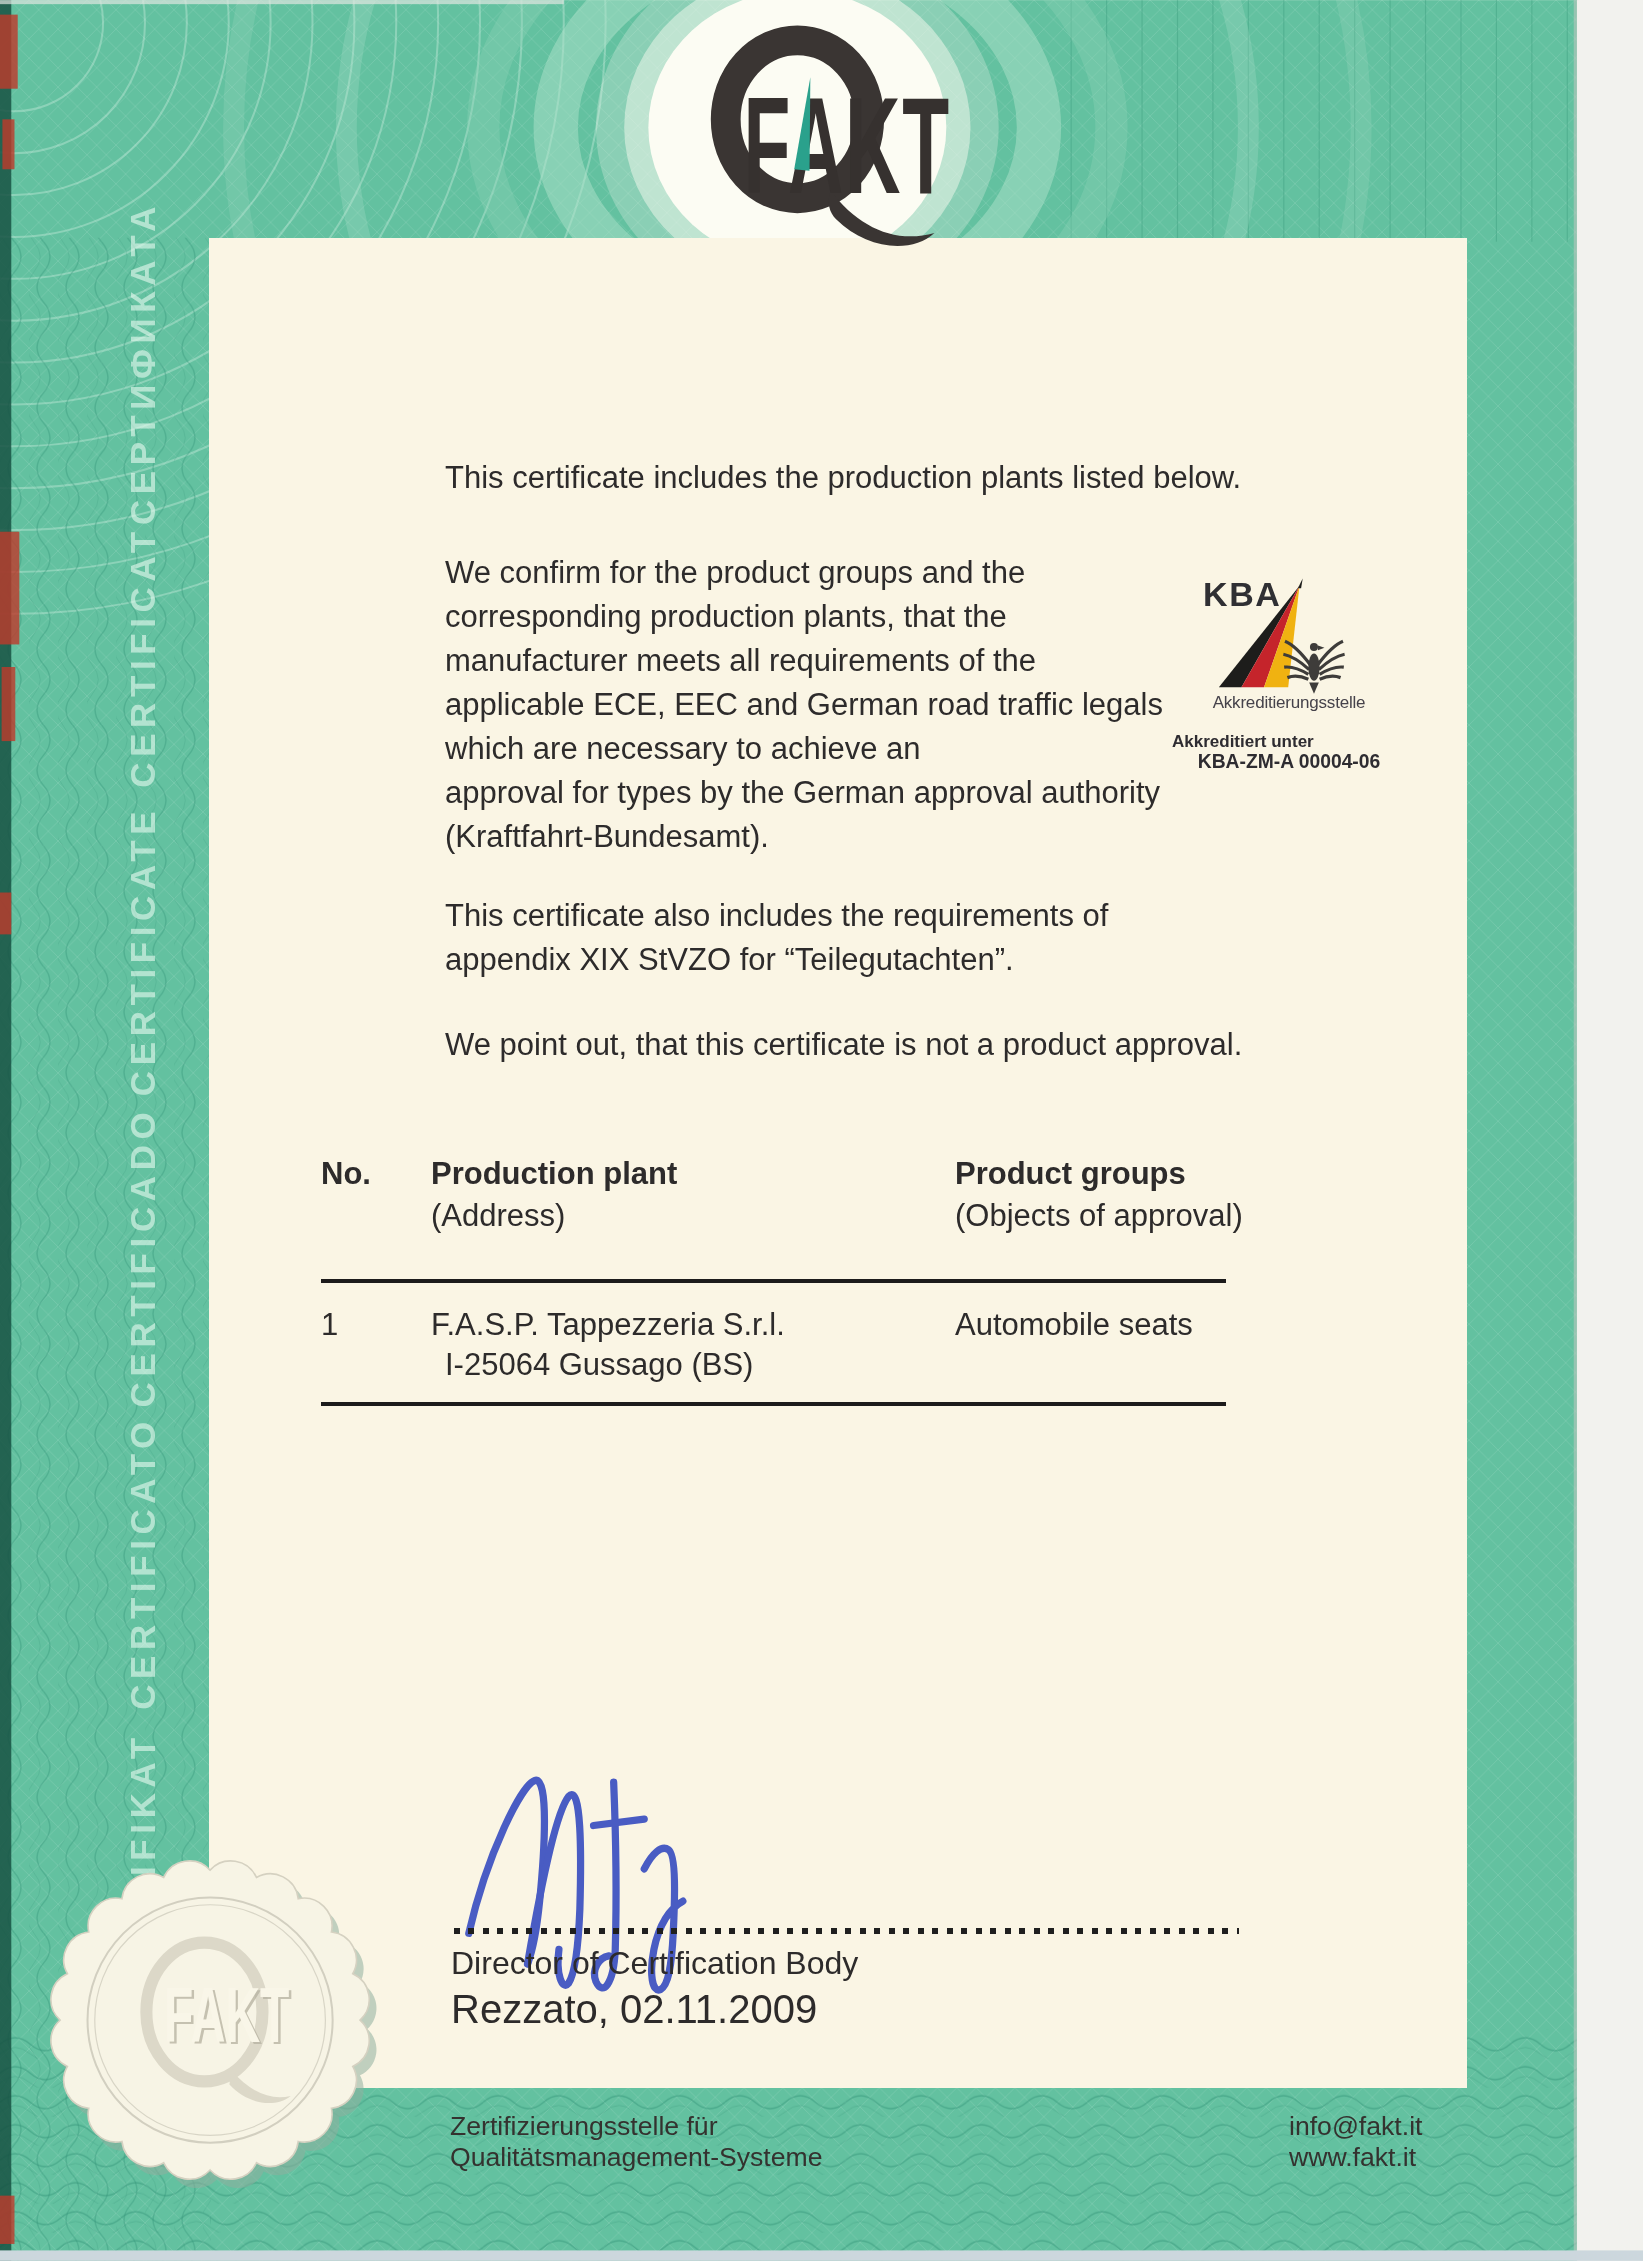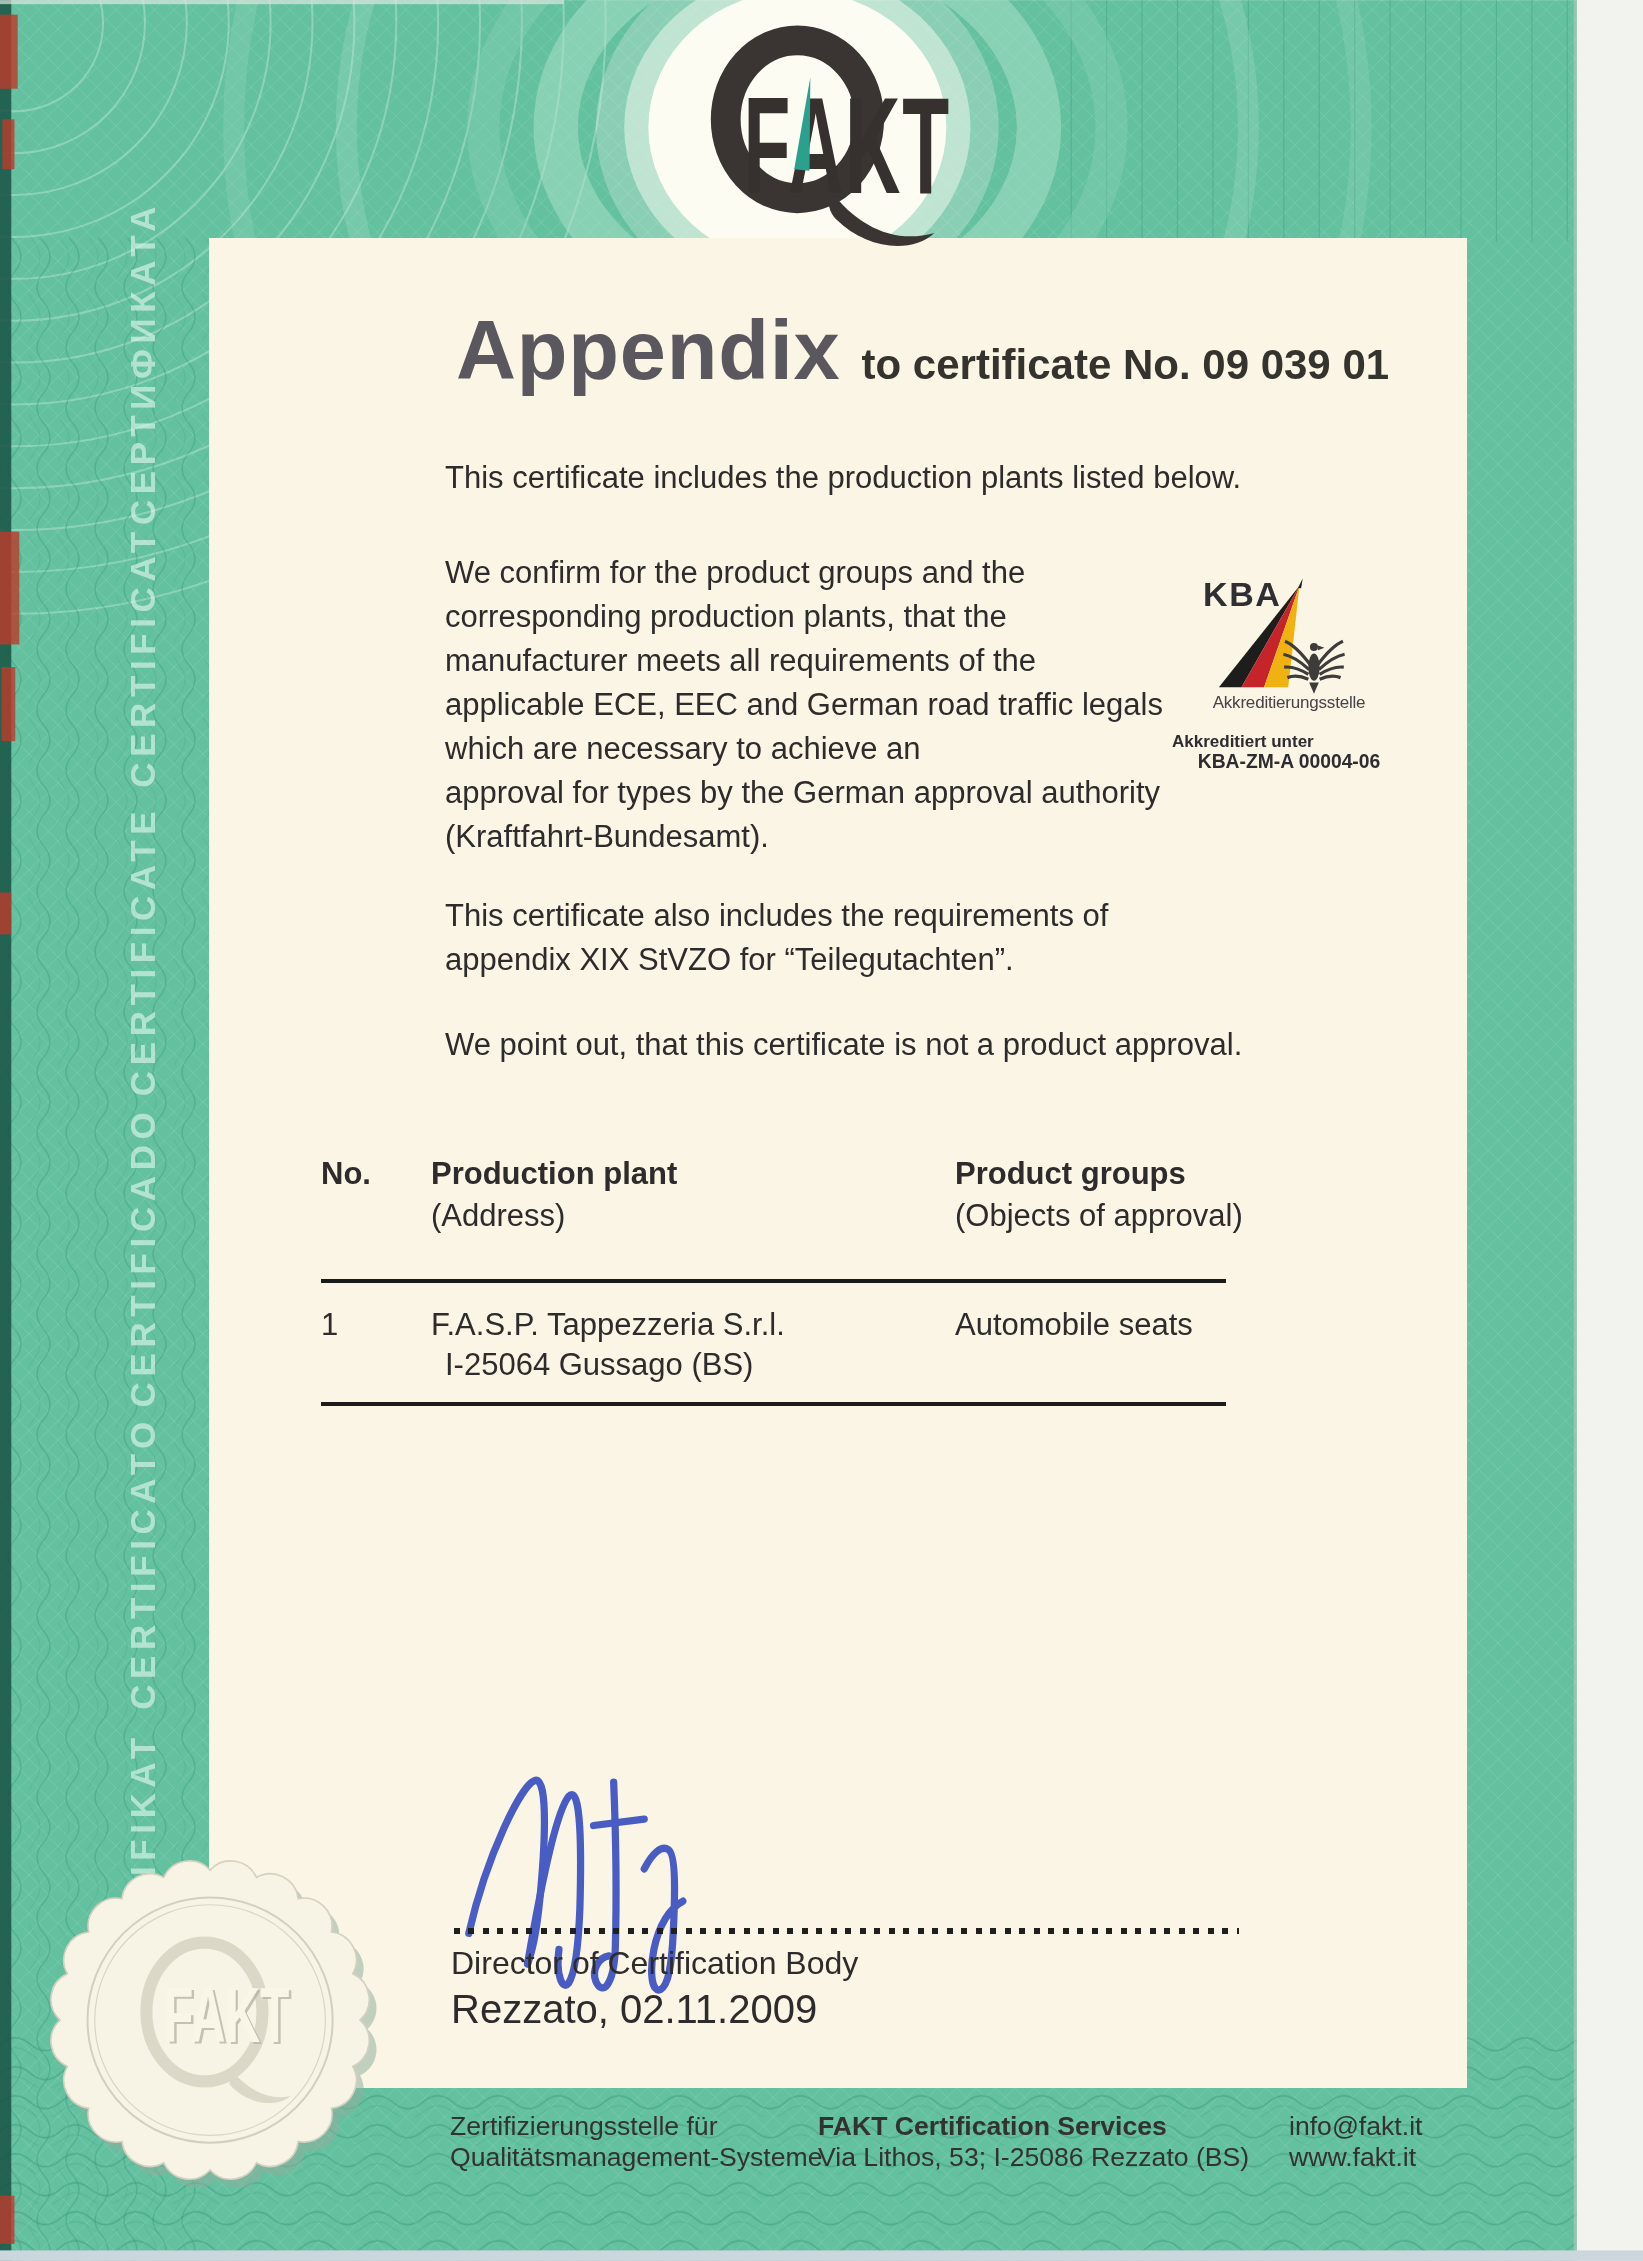--- a/index.html
+++ b/index.html
@@ -144,24 +144,20 @@
 
   <svg class="abs" style="left:612px;top:0" width="387" height="274" viewBox="0 0 480 340">
     <g>
       <ellipse cx="230" cy="148" rx="89" ry="98" fill="none" stroke="#3a3533" stroke-width="37"></ellipse>
       <path d="M271 236 C305 282 352 303 400 289 C372 315 316 310 278 272 C270 264 266 252 271 236 Z" fill="#3a3533"></path>
     </g>
     <text transform="translate(163 240) scale(0.56 1)" font-family="Liberation Sans, sans-serif" font-weight="bold" font-size="170" letter-spacing="4" fill="#36312f">FAKT</text>
     <polygon points="246,96 226,210 245,212" fill="#2aa18c"></polygon>
   </svg>
 
-  <div class="abs title-row">
-    <span class="title-main">Appendix</span>
-    <span class="title-rest">to certificate No. 09 039 01</span>
-  </div>
 
   <div class="abs bodytext p-intro">This certificate includes the production plants listed below.</div>
   <div class="abs bodytext p-confirm">We confirm for the product groups and the
 corresponding production plants, that the
 manufacturer meets all requirements of the
 applicable ECE, EEC and German road traffic legals
 which are necessary to achieve an
 approval for types by the German approval authority
 (Kraftfahrt-Bundesamt).</div>
   <div class="abs bodytext p-appendix">This certificate also includes the requirements of
@@ -235,23 +231,19 @@
       <path d="M258 294 C282 322 308 332 332 326 C312 342 278 336 256 312 Z" fill="#dcd8c8"></path>
     </g>
     <text transform="translate(178 262) scale(0.62 1)" font-family="Liberation Sans, sans-serif" font-weight="bold" font-size="96" fill="#b9b5a4" opacity="0.8">FAKT</text>
     <text transform="translate(175 259) scale(0.62 1)" font-family="Liberation Sans, sans-serif" font-weight="bold" font-size="96" fill="#f9f6e8">FAKT</text>
   </svg>
 
   <div class="abs foot f-c1">
     <div>Zertifizierungsstelle für</div>
     <div>Qualitätsmanagement-Systeme</div>
   </div>
-  <div class="abs foot f-c2">
-    <div class="f-bold">FAKT Certification Services</div>
-    <div>Via Lithos, 53; I-25086 Rezzato (BS)</div>
-  </div>
   <div class="abs foot f-c3">
     <div>info@fakt.it</div>
     <div>www.fakt.it</div>
   </div>
 
 </div>
 
 
 </body></html>

